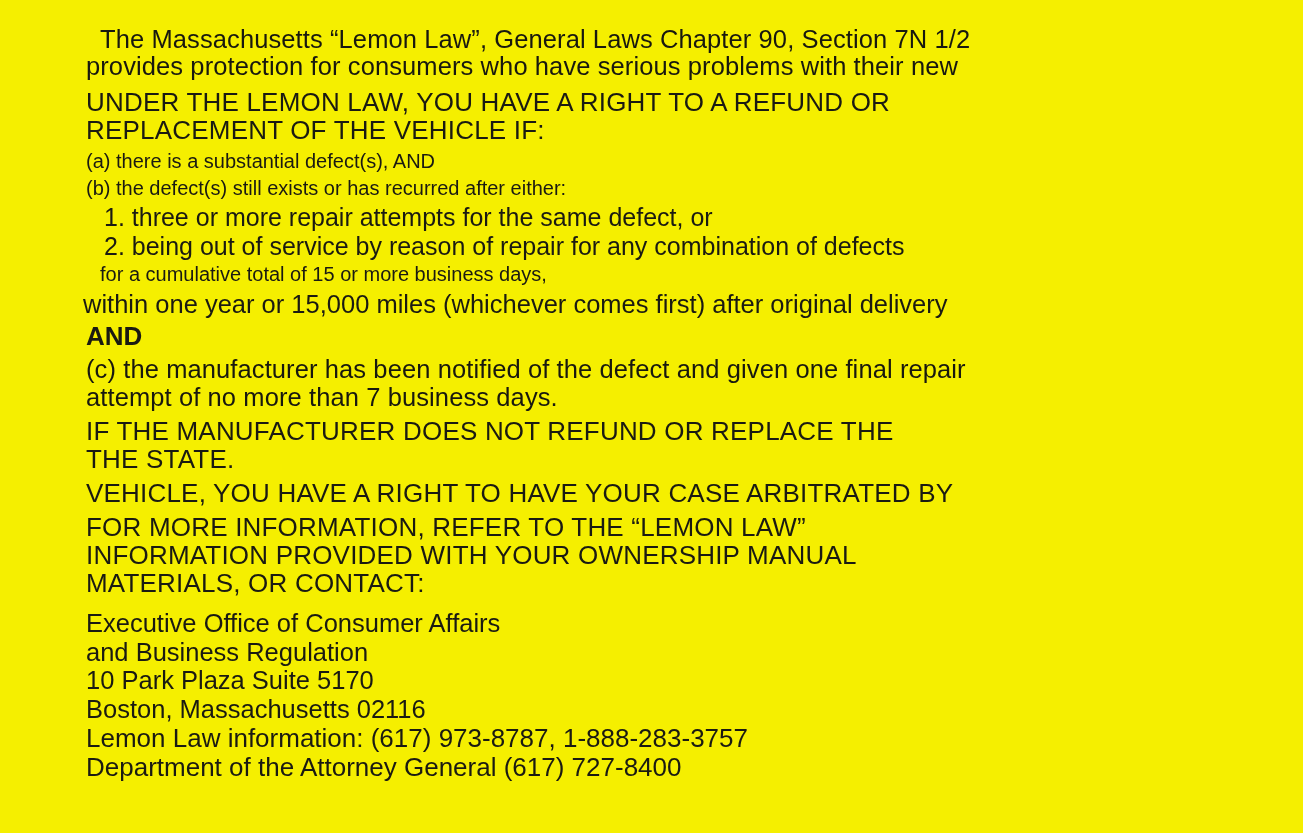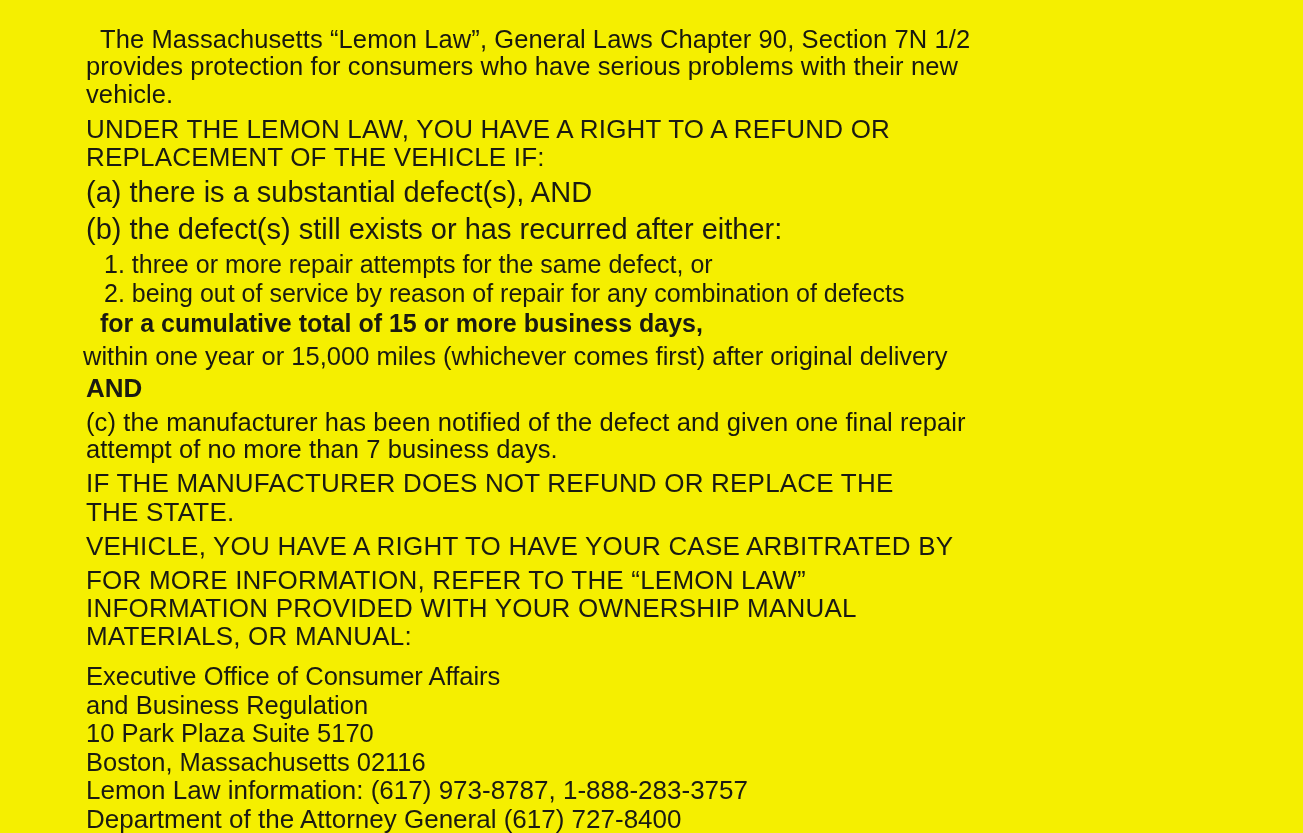--- a/index.html
+++ b/index.html
@@ -37,36 +37,35 @@
     margin-bottom: 7px;
   }
   .intro .l1 { text-indent: 14px; }
   .caps {
     font-size: 26px;
     line-height: 1.08;
     letter-spacing: 0.2px;
     margin: 0 0 6px 0;
   }
   .item {
-    font-size: 29px;
+    font-size: 20px;
     line-height: 1.1;
     margin: 0 0 5px 0;
   }
   .sub {
     font-size: 25px;
     line-height: 1.1;
     margin: 0 0 2px 0;
     padding-left: 18px;
   }
   .sub-cont {
-    font-size: 25px;
+    font-size: 20px;
     line-height: 1.1;
     margin: 0 0 5px 0;
     padding-left: 14px;
-    font-weight: bold;
   }
   .within {
     font-size: 25.5px;
     line-height: 1.1;
     margin: 0 0 4px 0;
     margin-left: -3px;
   }
   .and-bold {
     font-size: 26px;
     font-weight: bold;
@@ -94,21 +93,20 @@
 </style>
 </head>
 <body>
 
 <div class="page">
   <div class="doc blur">
 
     <div class="intro">
       <div class="para l1">The Massachusetts  “Lemon Law”,  General Laws Chapter 90, Section 7N 1/2</div>
       <div class="para">provides protection for consumers who have serious problems with their new</div>
-      <div class="para">vehicle.</div>
     </div>
 
     <div>
       <div class="caps" style="margin-bottom:0">UNDER THE LEMON LAW, YOU HAVE A RIGHT TO A REFUND OR</div>
       <div class="caps">REPLACEMENT OF THE VEHICLE IF:</div>
     </div>
 
     <div class="item">(a) there is a substantial defect(s), AND</div>
     <div class="item">(b) the defect(s) still exists or has recurred after either:</div>
     <div class="sub">1. three or more repair attempts for the same defect, or</div>
@@ -129,21 +127,21 @@
       <div class="caps" style="margin-bottom:0">IF THE MANUFACTURER DOES NOT REFUND OR REPLACE THE</div>
       <div class="caps">THE STATE.</div>
       <div class="caps" style="margin-bottom:0">VEHICLE, YOU HAVE A RIGHT TO HAVE YOUR CASE ARBITRATED BY</div>
     </div>
 
     <div class="gap-sm"></div>
 
     <div>
       <div class="caps" style="margin-bottom:0">FOR MORE INFORMATION, REFER TO THE  “LEMON LAW”</div>
       <div class="caps" style="margin-bottom:0">INFORMATION PROVIDED WITH YOUR OWNERSHIP MANUAL</div>
-      <div class="caps" style="margin-bottom:0">MATERIALS, OR MANUAL:</div>
+      <div class="caps" style="margin-bottom:0">MATERIALS, OR CONTACT:</div>
     </div>
 
     <div class="center-block">
       <div class="center-line">Executive Office of Consumer Affairs</div>
       <div class="center-line">and Business Regulation</div>
       <div class="center-line">10 Park Plaza Suite 5170</div>
       <div class="center-line">Boston, Massachusetts 02116</div>
       <div class="center-wide">Lemon Law information: (617) 973-8787, 1-888-283-3757</div>
       <div class="center-wide">Department of the Attorney General (617) 727-8400</div>
     </div>

